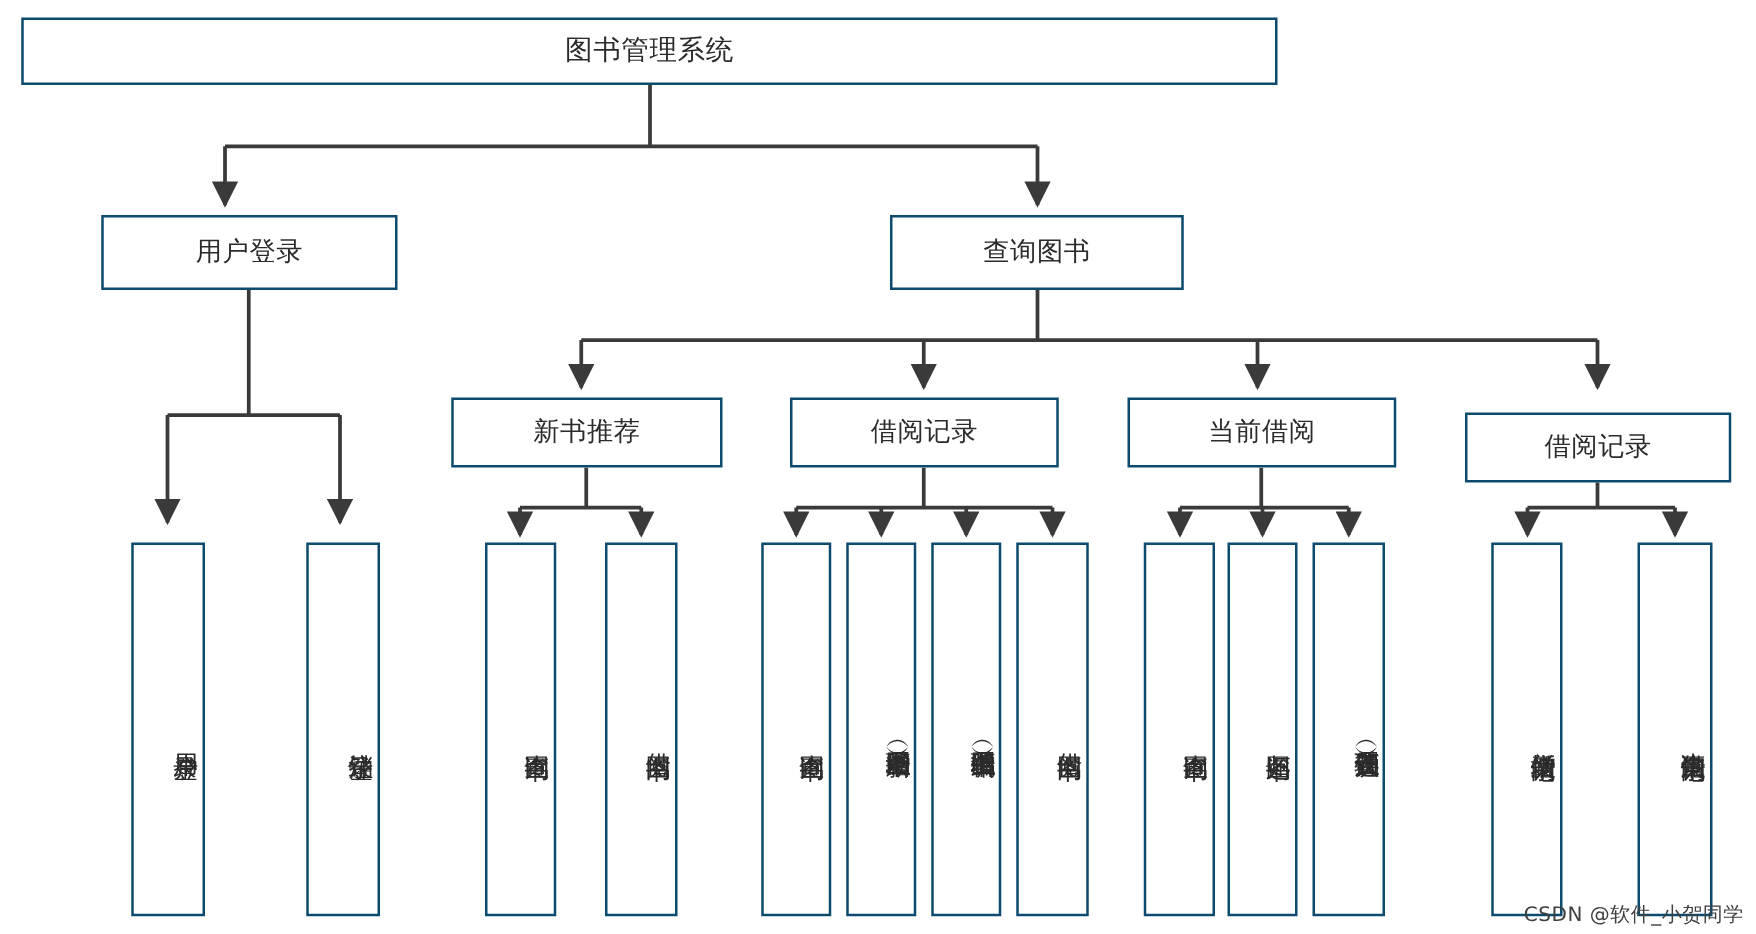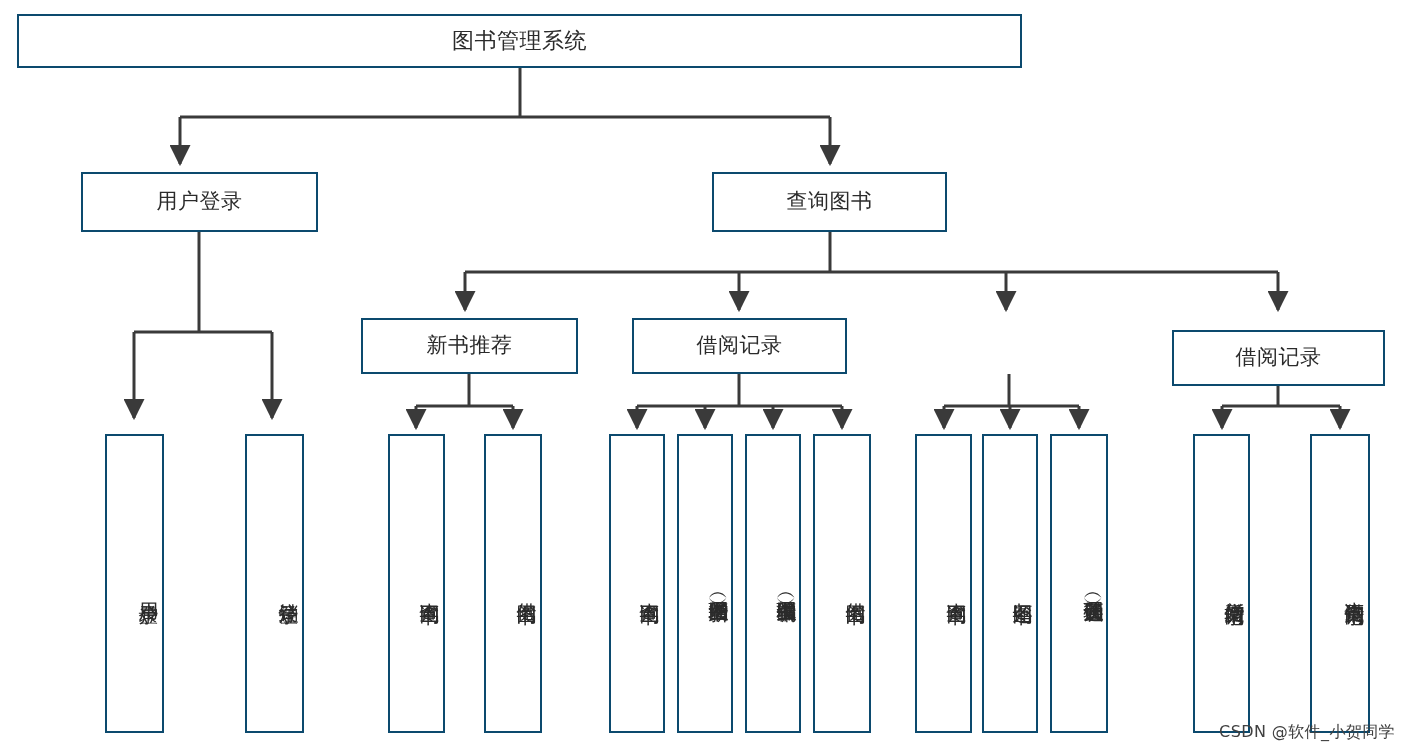--- a/index.html
+++ b/index.html
@@ -143,20 +143,23 @@
   <div class="node node-h" style="left:712px; top:172px; width:235px; height:60px;">
     <span>查询图书</span>
   </div>
 
   <div class="node node-h" style="left:361px; top:318px; width:217px; height:56px;text-align:center;">
     <span>新书推荐</span>
   </div>
   <div class="node node-h" style="left:632px; top:318px; width:215px; height:56px;">
     <span>借阅记录</span>
   </div>
+  <div class="node node-h" style="left:902px; top:318px; width:215px; height:56px;">
+    <span>当前借阅</span>
+  </div>
   <div class="node node-h" style="left:1172px; top:318px; width:213px; height:56px;margin-top:12px;">
     <span>借阅记录</span>
   </div>
 
   <div class="node node-v" style="left:105px; top:434px; width:59px; height:299px;">
     <span class="vlabel">用户登录</span>
   </div>
   <div class="node node-v" style="left:245px; top:434px; width:59px; height:299px;">
     <span class="vlabel">注销登录</span>
   </div>

